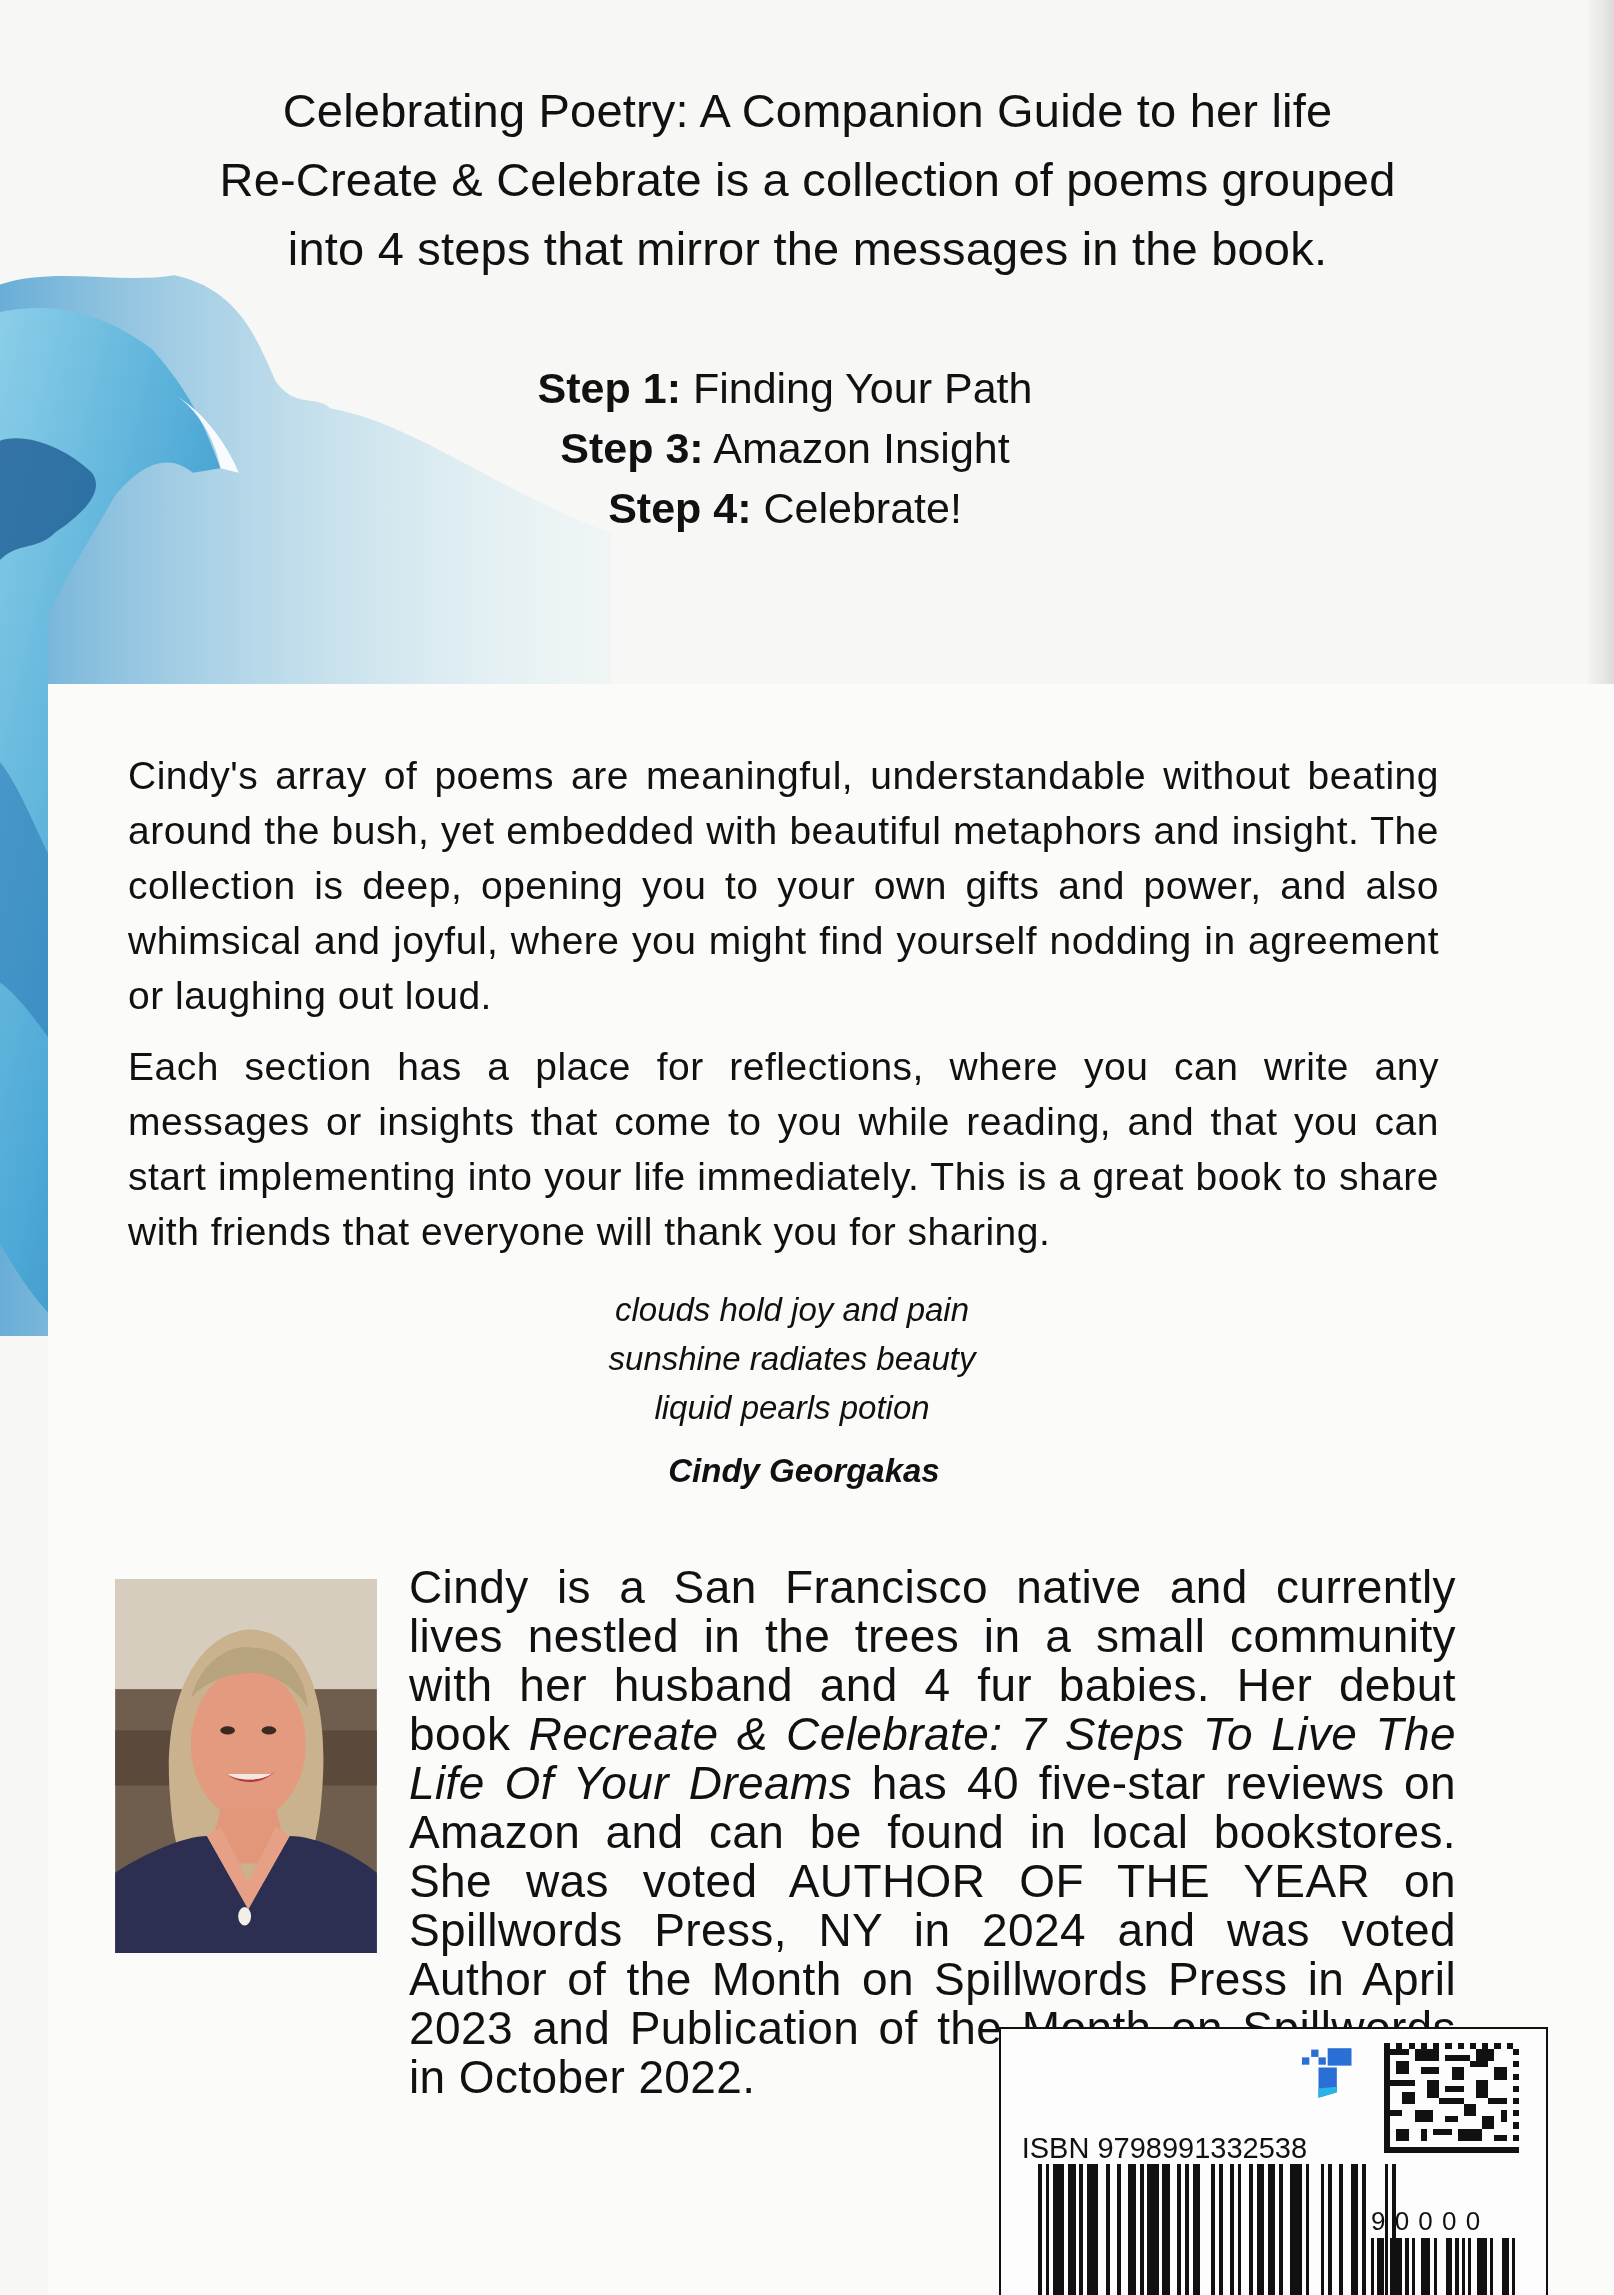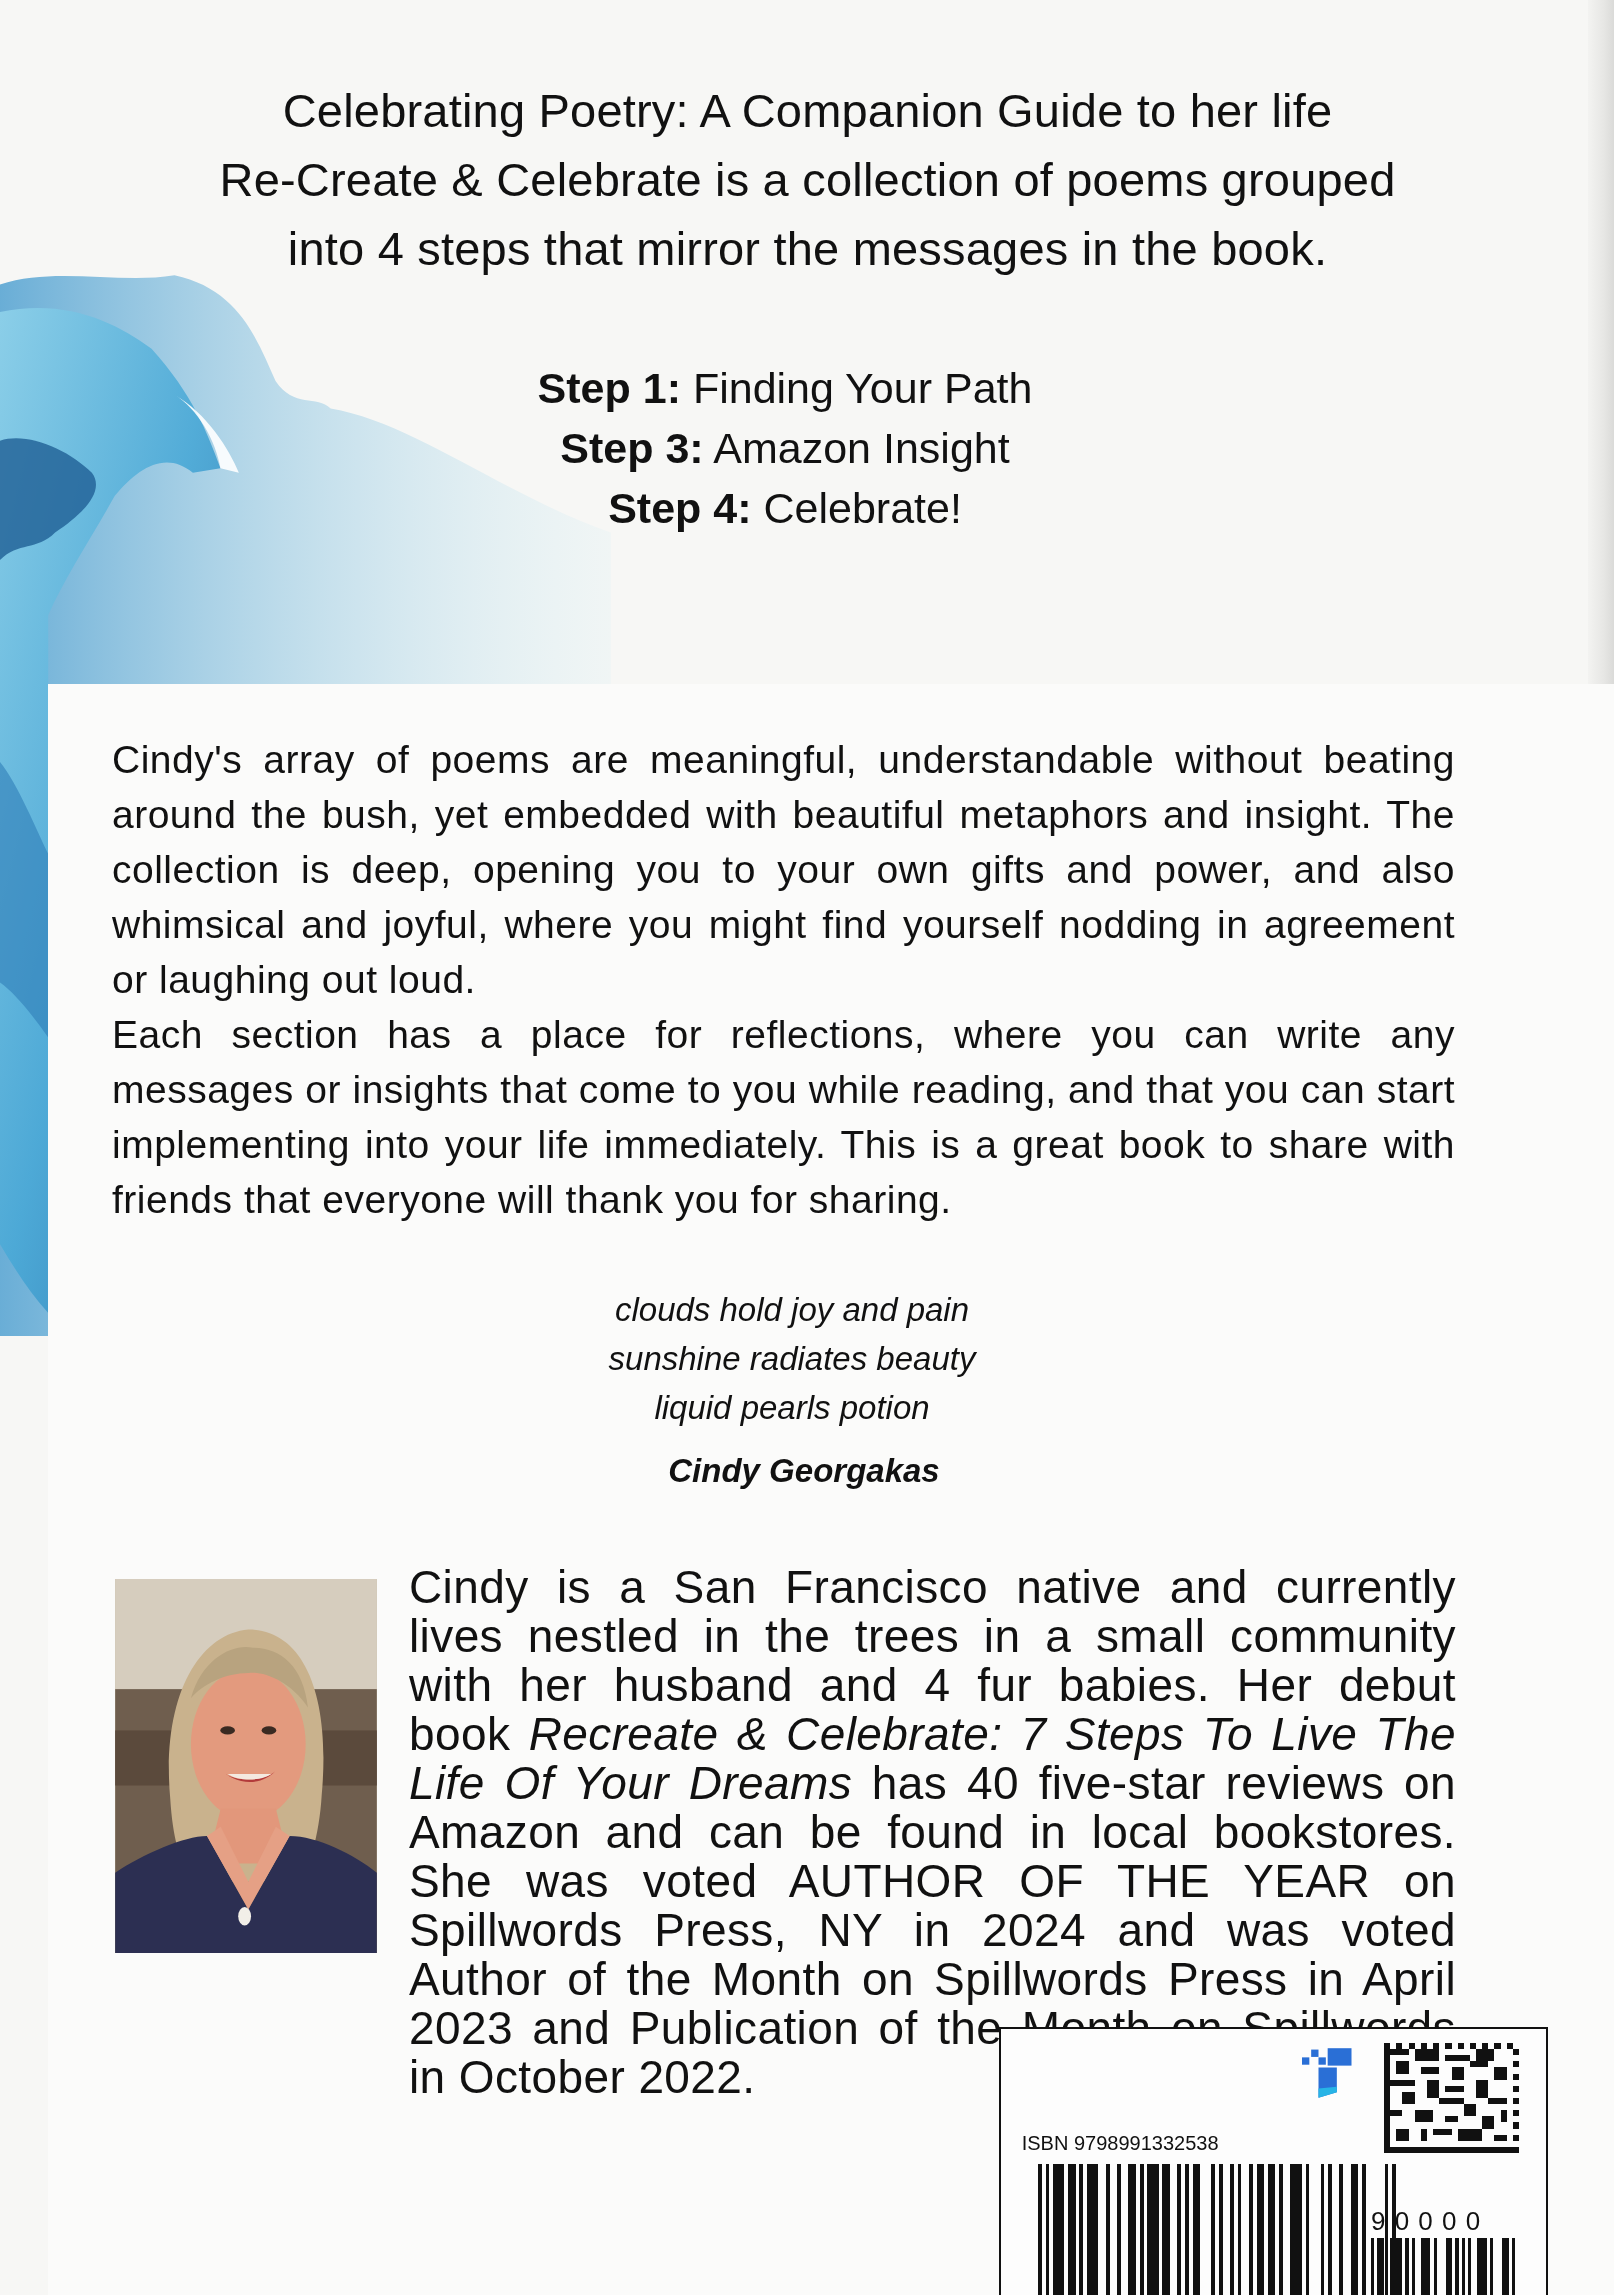--- a/index.html
+++ b/index.html
@@ -25,41 +25,41 @@
   .headline b { font-weight: 400; }
   .steps {
     position: absolute; left: 0; top: 358px; width: 1570px; text-align: center;
     font-size: 43px; line-height: 60px;
   }
   .steps b { font-weight: 700; }
   .desc {
     position: absolute; left: 112px; top: 732px; width: 1343px;
     font-size: 39px; line-height: 55px; text-align: justify; letter-spacing: 0.5px;
   }
-  .desc p { margin: 0; }
+  .desc p { margin: 16px; }
   .haiku {
     position: absolute; left: 0; top: 1285px; width: 1584px; text-align: center;
     font-style: italic; font-size: 33px; line-height: 49px;
   }
   .haiku .author { font-weight: 700; margin-top: 13.8px; display: block; padding-left: 24px; }
   .photo {
     position: absolute; left: 115px; top: 1579px; width: 262px; height: 374px;
     overflow: hidden; background: #cfc5b5;
   }
   .bio {
     position: absolute; left: 409px; top: 1563px; width: 1047px;
     font-size: 46px; line-height: 49px; text-align: justify; letter-spacing: 0.4px;
   }
   .bio i { font-style: italic; }
   .barcode-box {
     position: absolute; left: 999px; top: 2027px; width: 549px; height: 328px;
     border: 2.8px solid #111; background: #fdfdfd; box-sizing: border-box;
   }
   .isbn-label {
-    position: absolute; left: 20.7px; top: 103px; font-size: 20px; letter-spacing: 0;
+    position: absolute; left: 20.7px; top: 103px; font-size: 29px; letter-spacing: 0;
   }
   .main-bars { position: absolute; left: 37px; top: 135px; width: 358px; height: 156px; }
   .addon-digits {
     position: absolute; left: 370px; top: 177px; font-size: 26px; letter-spacing: 9.2px;
   }
   .addon-bars { position: absolute; left: 370px; top: 209px; width: 147px; height: 78px; }
   .datamatrix { position: absolute; left: 383px; top: 13.8px; width: 135px; height: 110px; }
   .publisher-logo { position: absolute; left: 301px; top: 18.4px; width: 55px; height: 51px; }
 </style>
 </head>

